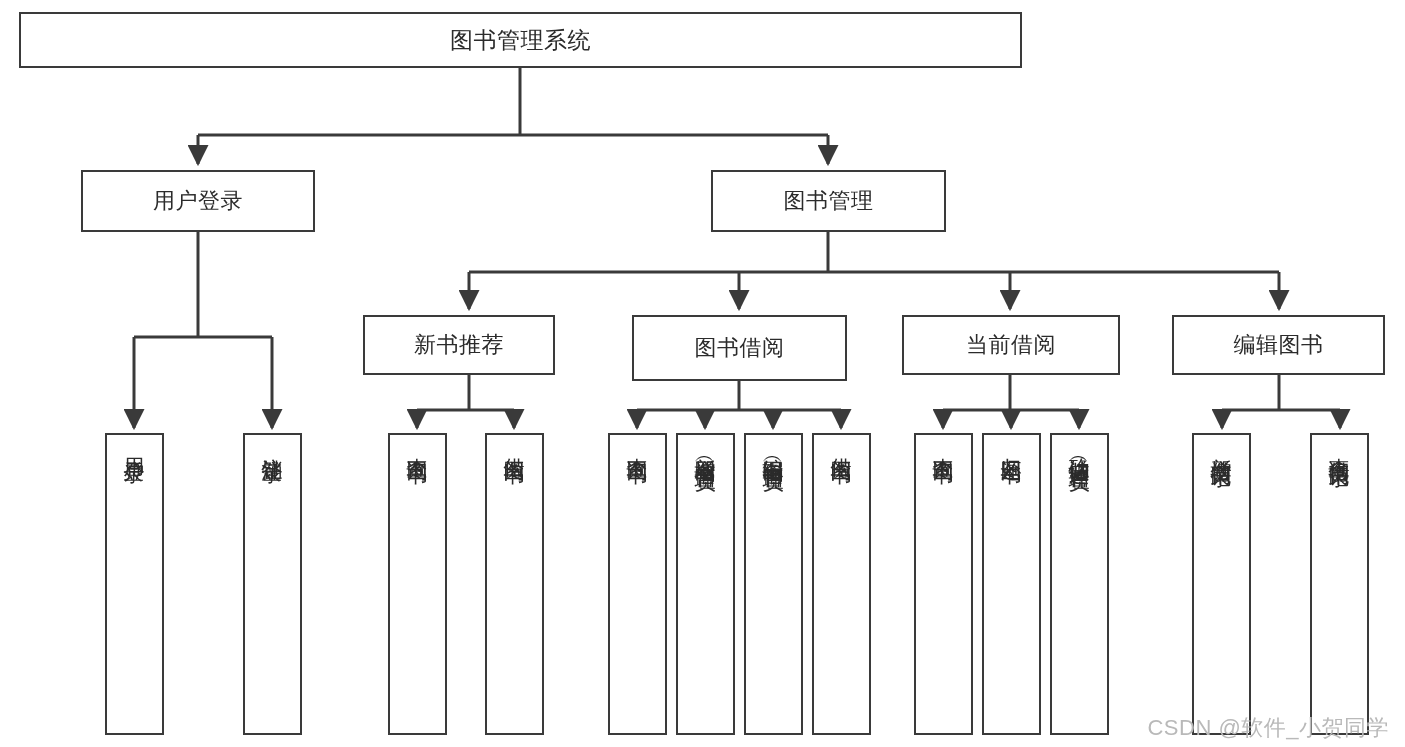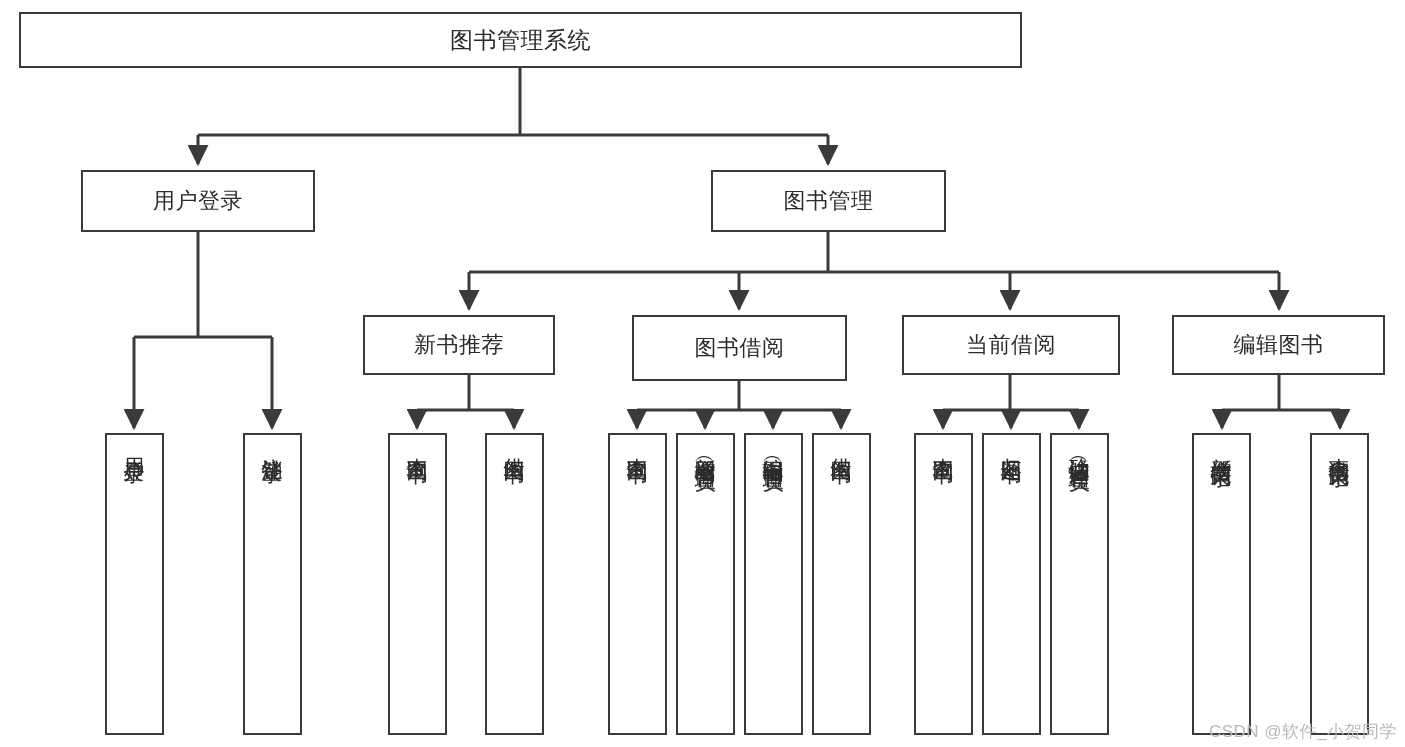--- a/index.html
+++ b/index.html
@@ -56,23 +56,23 @@
   }
   .node.v .lbl {
     writing-mode: vertical-rl;
     text-orientation: upright;
     font-size: 21px;
     letter-spacing: 2px;
     line-height: 1;
   }
   #watermark {
     position: absolute;
-    right: 8px;
+    right: 16px;
     bottom: 4px;
-    font-size: 17px;
+    font-size: 22px;
     color: #b9b9b9;
     letter-spacing: 0.5px;
     z-index: 3;
     white-space: nowrap;
     text-align: center;
   }
 </style>
 </head>
 <body>
 

